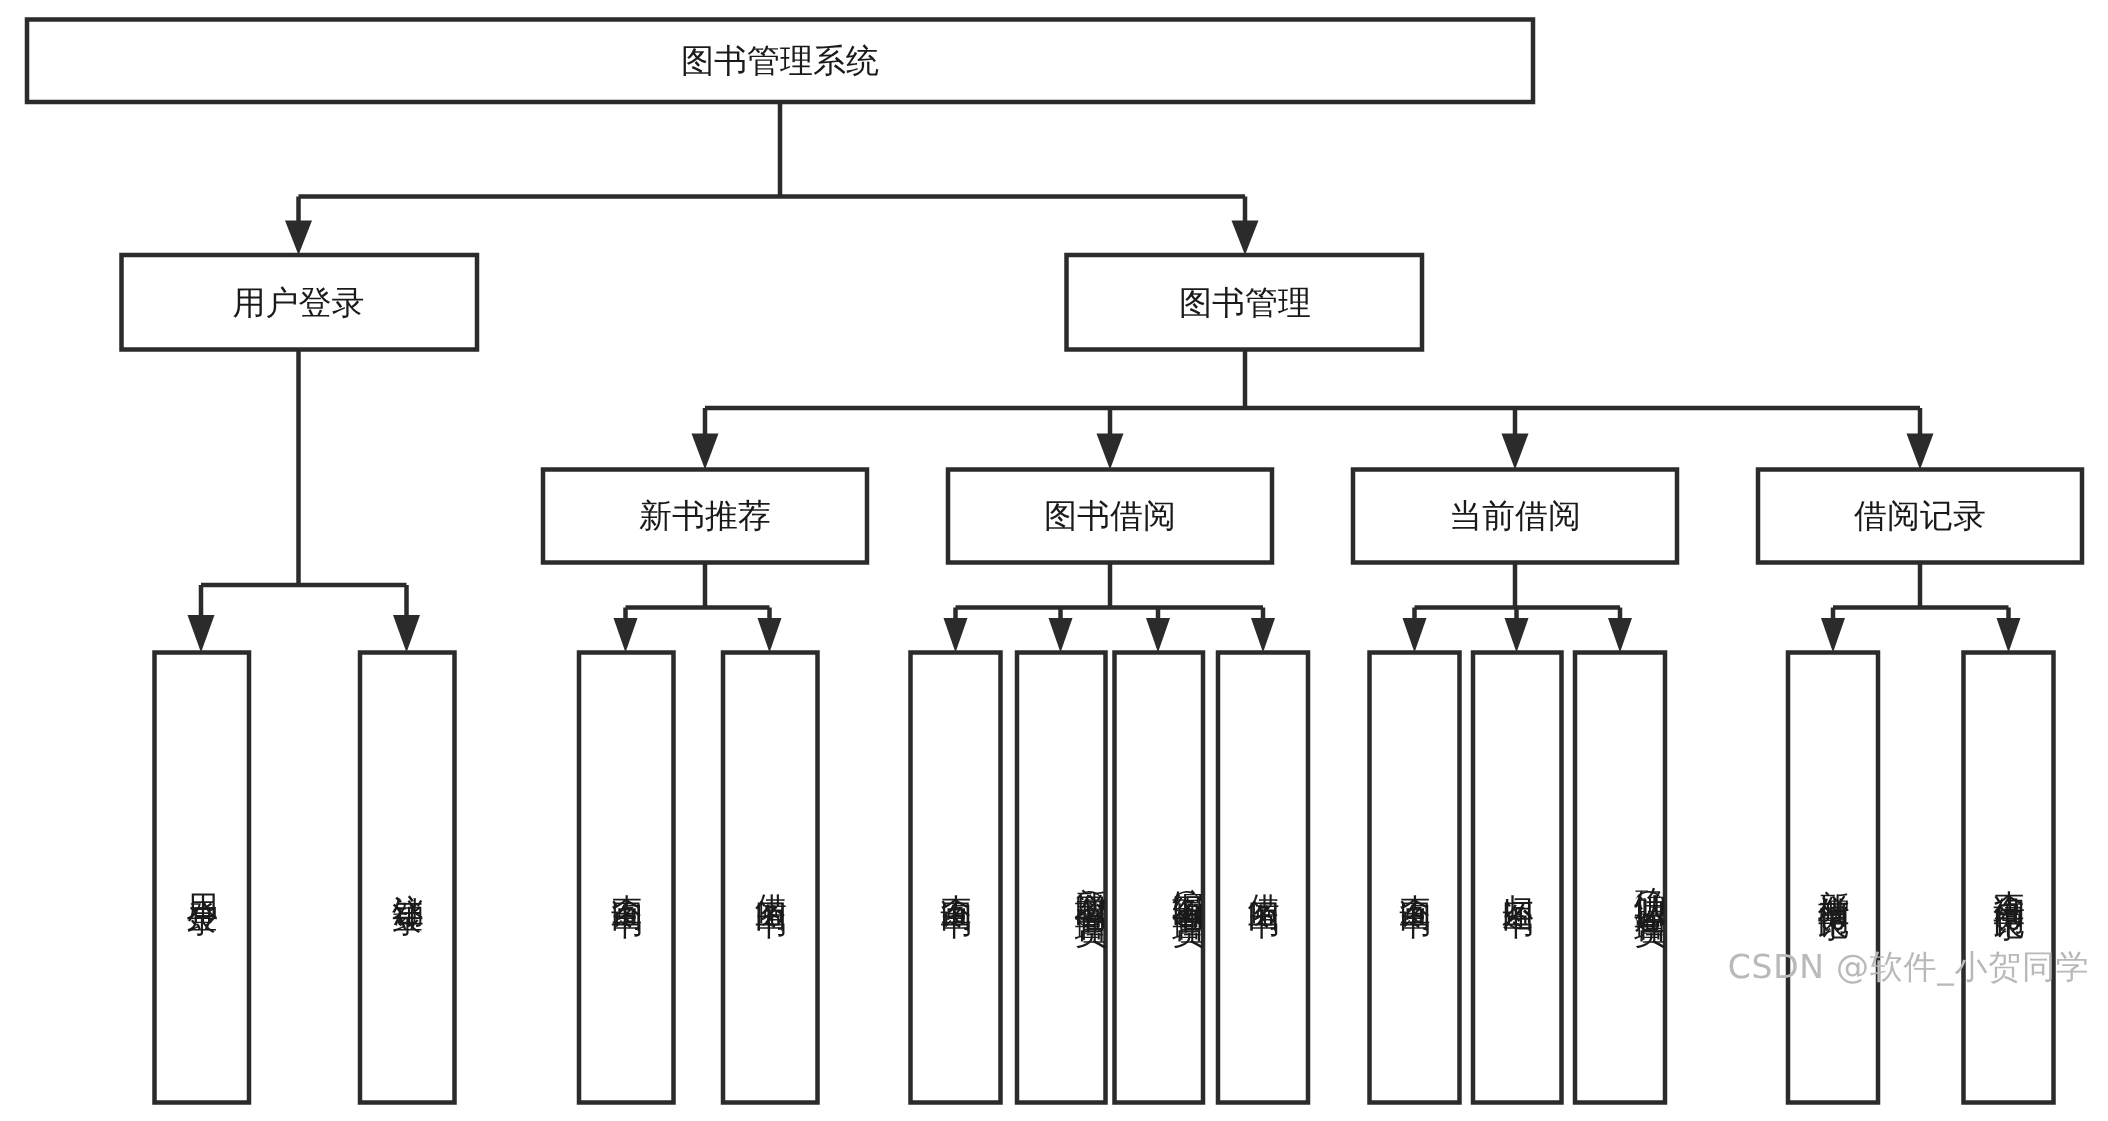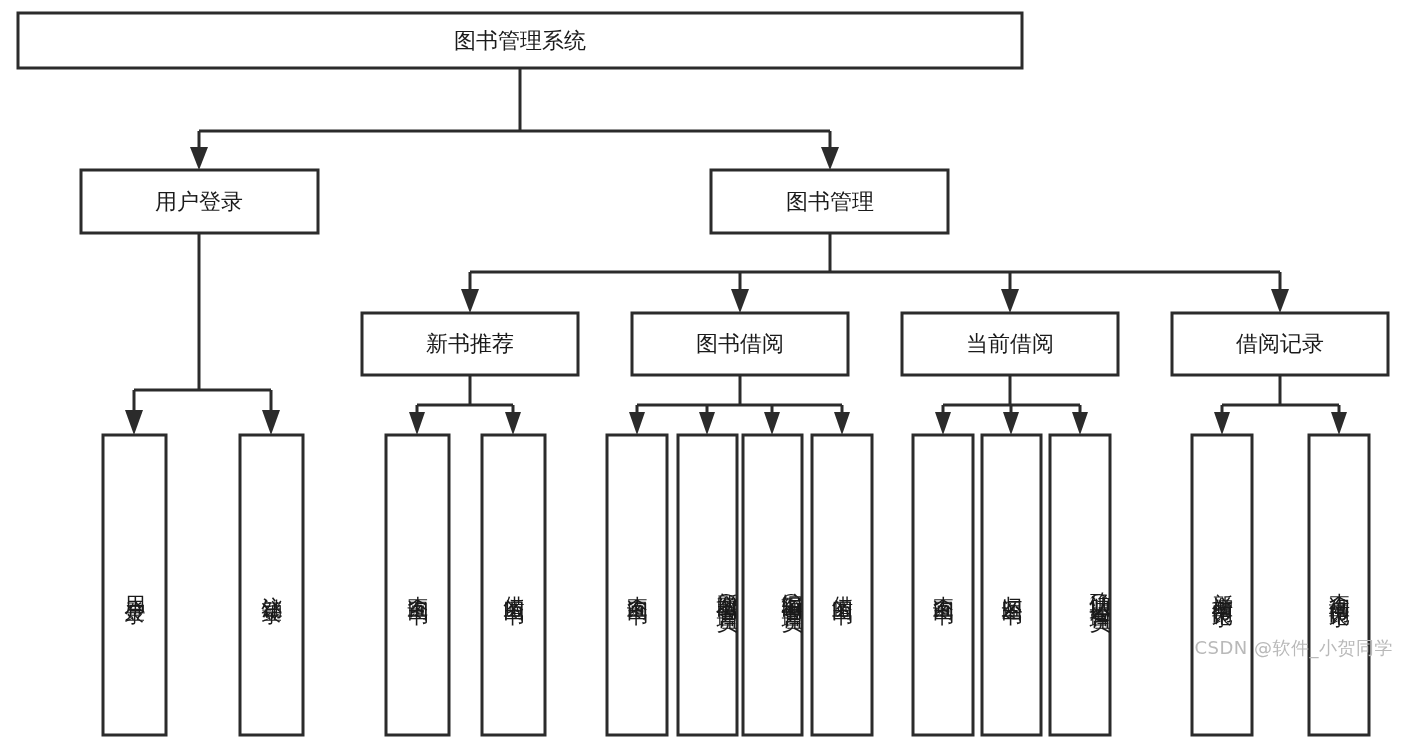--- a/index.html
+++ b/index.html
@@ -63,21 +63,21 @@
     color: #1a1a1a;
     white-space: nowrap;
     text-align: center;
     pointer-events: none;
   }
   .watermark {
     position: absolute;
     right: 12px;
     bottom: 4px;
     font-family: "DejaVu Sans", "Liberation Sans", sans-serif;
-    font-size: 18px;
+    font-size: 22px;
     color: #b9b9b9;
     white-space: nowrap;
     letter-spacing: 0.5px;
   }
 </style>
 </head>
 <body>
 
 <div id="diagram-root">
 

